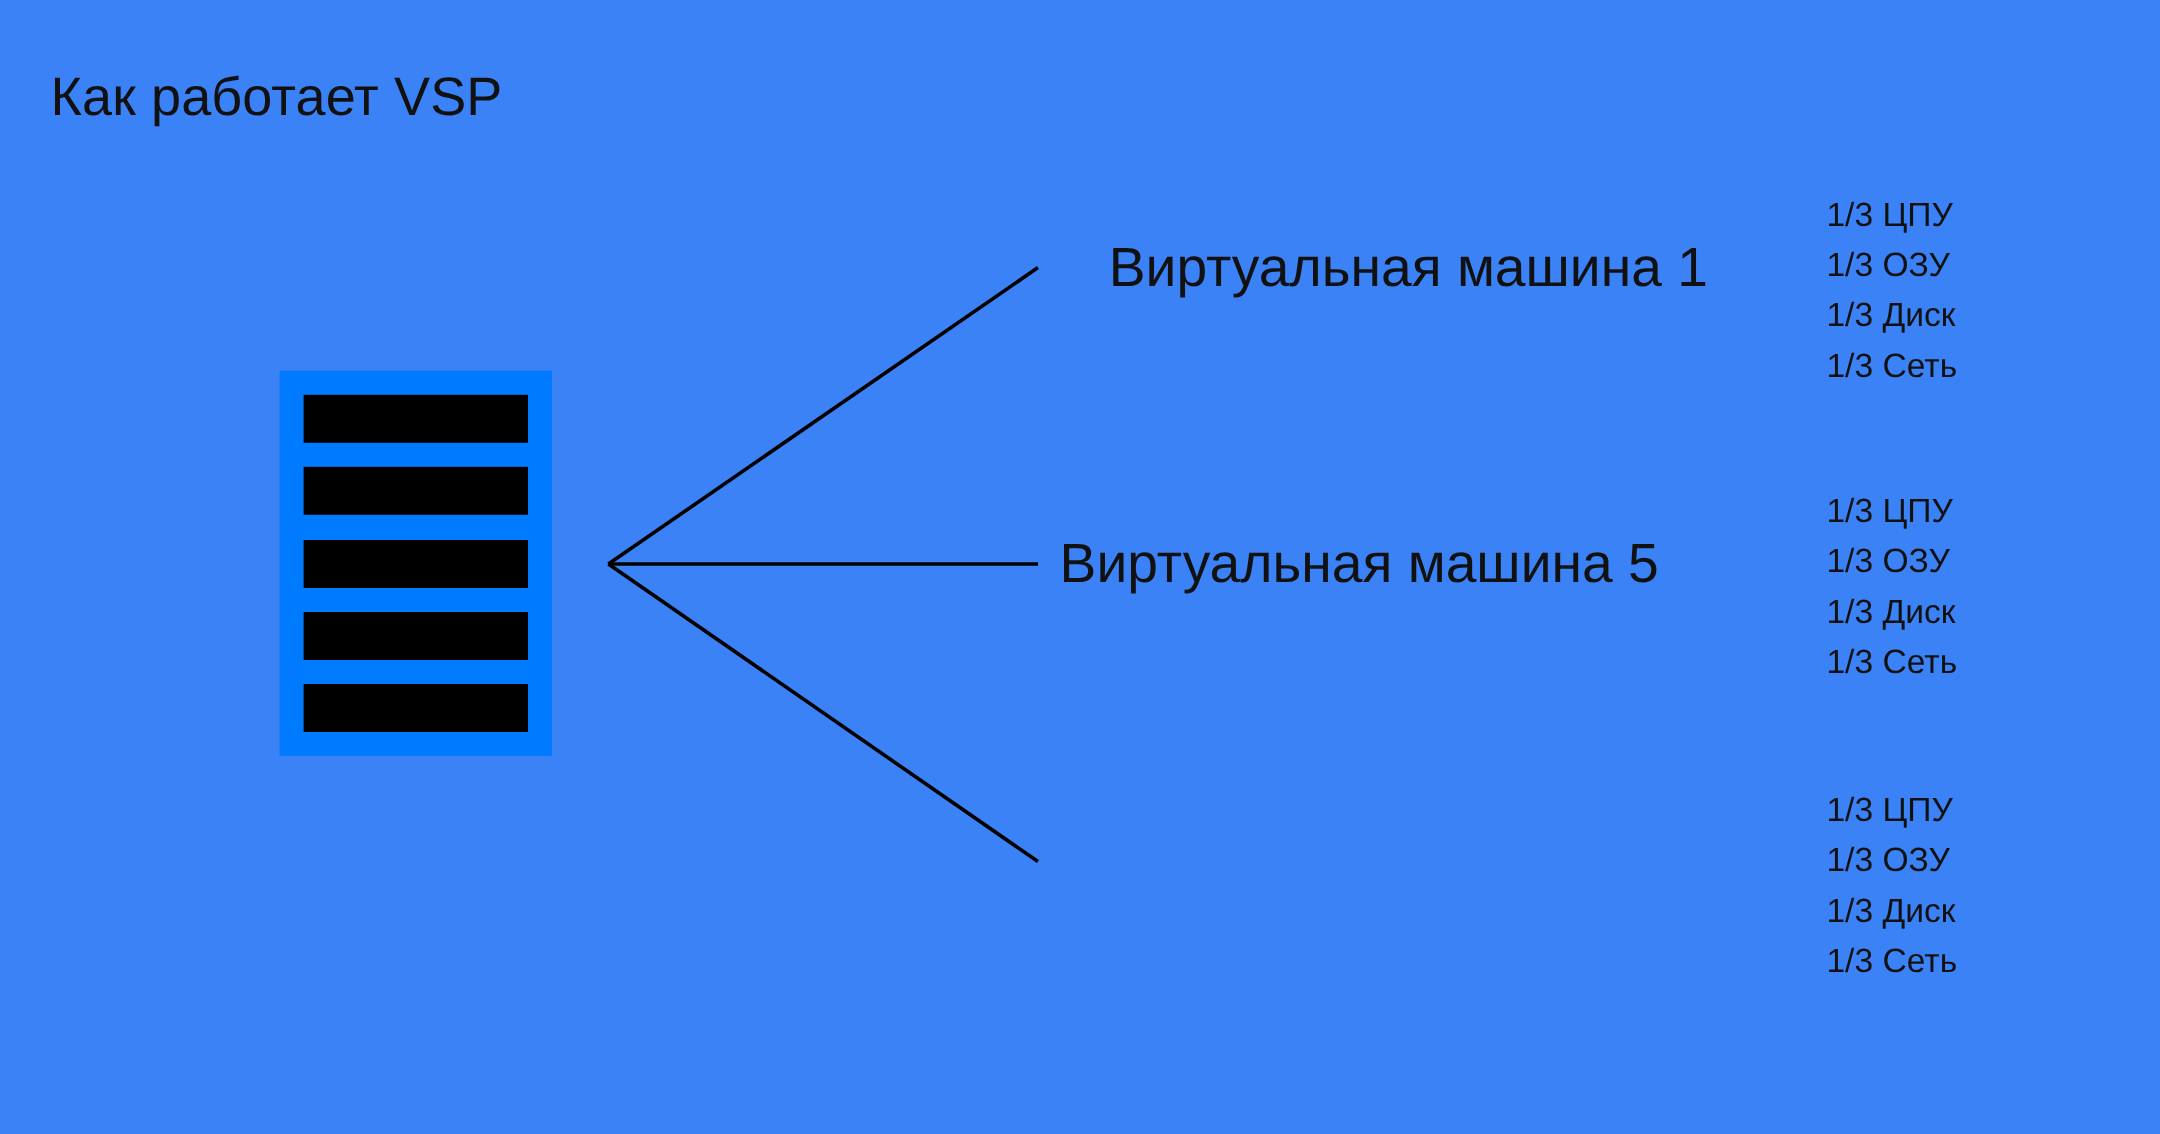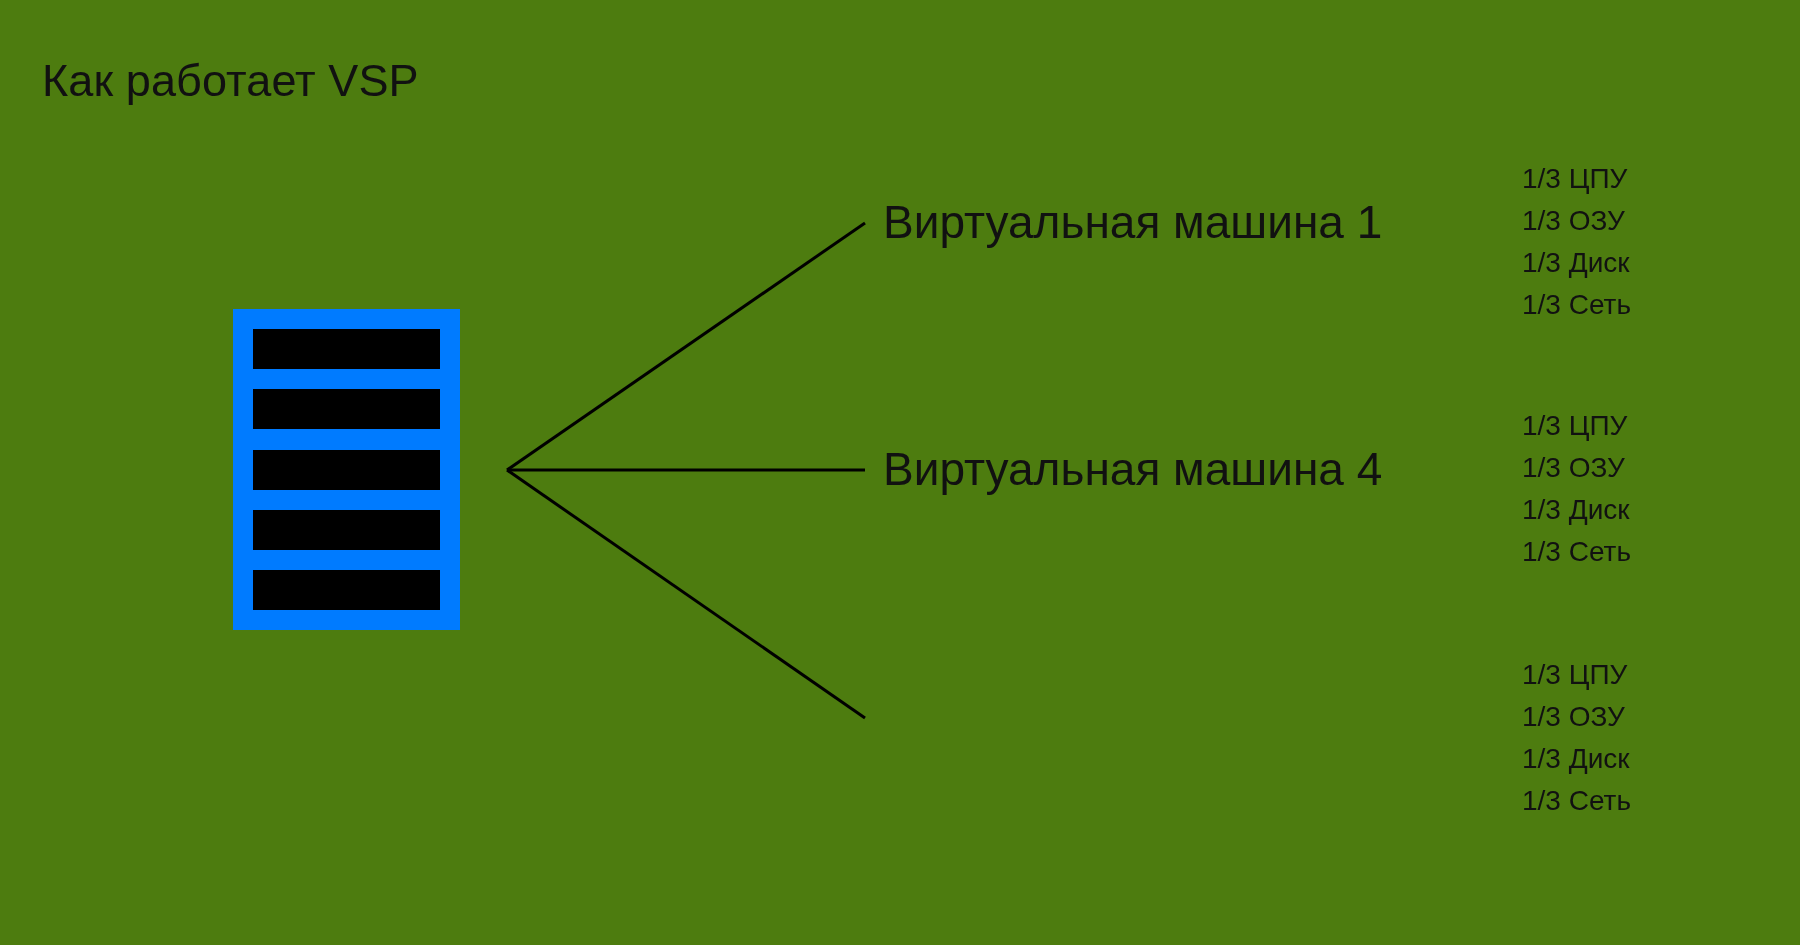--- a/index.html
+++ b/index.html
@@ -72,21 +72,21 @@
   
   .vm-label {
     position: absolute;
     left: 883px;
     font-size: 46px;
     line-height: 1;
     font-weight: 400;
     color: #111111;
     white-space: nowrap;
   }
-  #vm-label-0 { top: 199px; }
+  #vm-label-0 { top: 199px; margin-left: 41px; }
   #vm-label-1 { top: 446px; }
   #vm-label-2 { top: 694px; }
 
   
   .vm-specs {
     position: absolute;
     left: 1522px;
     font-size: 28px;
     line-height: 42px;
     font-weight: 400;
@@ -94,40 +94,40 @@
     white-space: nowrap;
   }
   #vm-specs-0 { top: 158px; }
   #vm-specs-1 { top: 405px; }
   #vm-specs-2 { top: 654px; }
   .spec-line { display: block; }
 </style>
 </head>
 <body>
 
-<div id="slide" style="background: #4d7c0f;">
+<div id="slide" style="background: #3b82f6;">
 
   <h1 id="slide-title" style="color: rgb(17, 17, 17);">Как работает VSP</h1>
 
   <div id="server-block" style="background: rgb(0, 123, 255);">
     <div class="server-bar" style="background: rgb(0, 0, 0);"></div>
     <div class="server-bar" style="background: rgb(0, 0, 0);"></div>
     <div class="server-bar" style="background: rgb(0, 0, 0);"></div>
     <div class="server-bar" style="background: rgb(0, 0, 0);"></div>
     <div class="server-bar" style="background: rgb(0, 0, 0);"></div>
   </div>
 
   <svg id="connectors" viewBox="0 0 1800 945" xmlns="http://www.w3.org/2000/svg">
     <line id="connector-0" x1="507" y1="470" x2="865" y2="223" stroke="#000000"></line>
     <line id="connector-1" x1="507" y1="470" x2="865" y2="470" stroke="#000000"></line>
     <line id="connector-2" x1="507" y1="470" x2="865" y2="718" stroke="#000000"></line>
   </svg>
 
   <div class="vm-label" id="vm-label-0" style="color: rgb(17, 17, 17);">Виртуальная машина 1</div>
-  <div class="vm-label" id="vm-label-1" style="color: rgb(17, 17, 17);">Виртуальная машина 4</div>
+  <div class="vm-label" id="vm-label-1" style="color: rgb(17, 17, 17);">Виртуальная машина 5</div>
 
   <div class="vm-specs" id="vm-specs-0" style="color: rgb(17, 17, 17);">
     <span class="spec-line">1/3 ЦПУ</span>
     <span class="spec-line">1/3 ОЗУ</span>
     <span class="spec-line">1/3 Диск</span>
     <span class="spec-line">1/3 Сеть</span>
   </div>
 
   <div class="vm-specs" id="vm-specs-1" style="color: rgb(17, 17, 17);">
     <span class="spec-line">1/3 ЦПУ</span>

